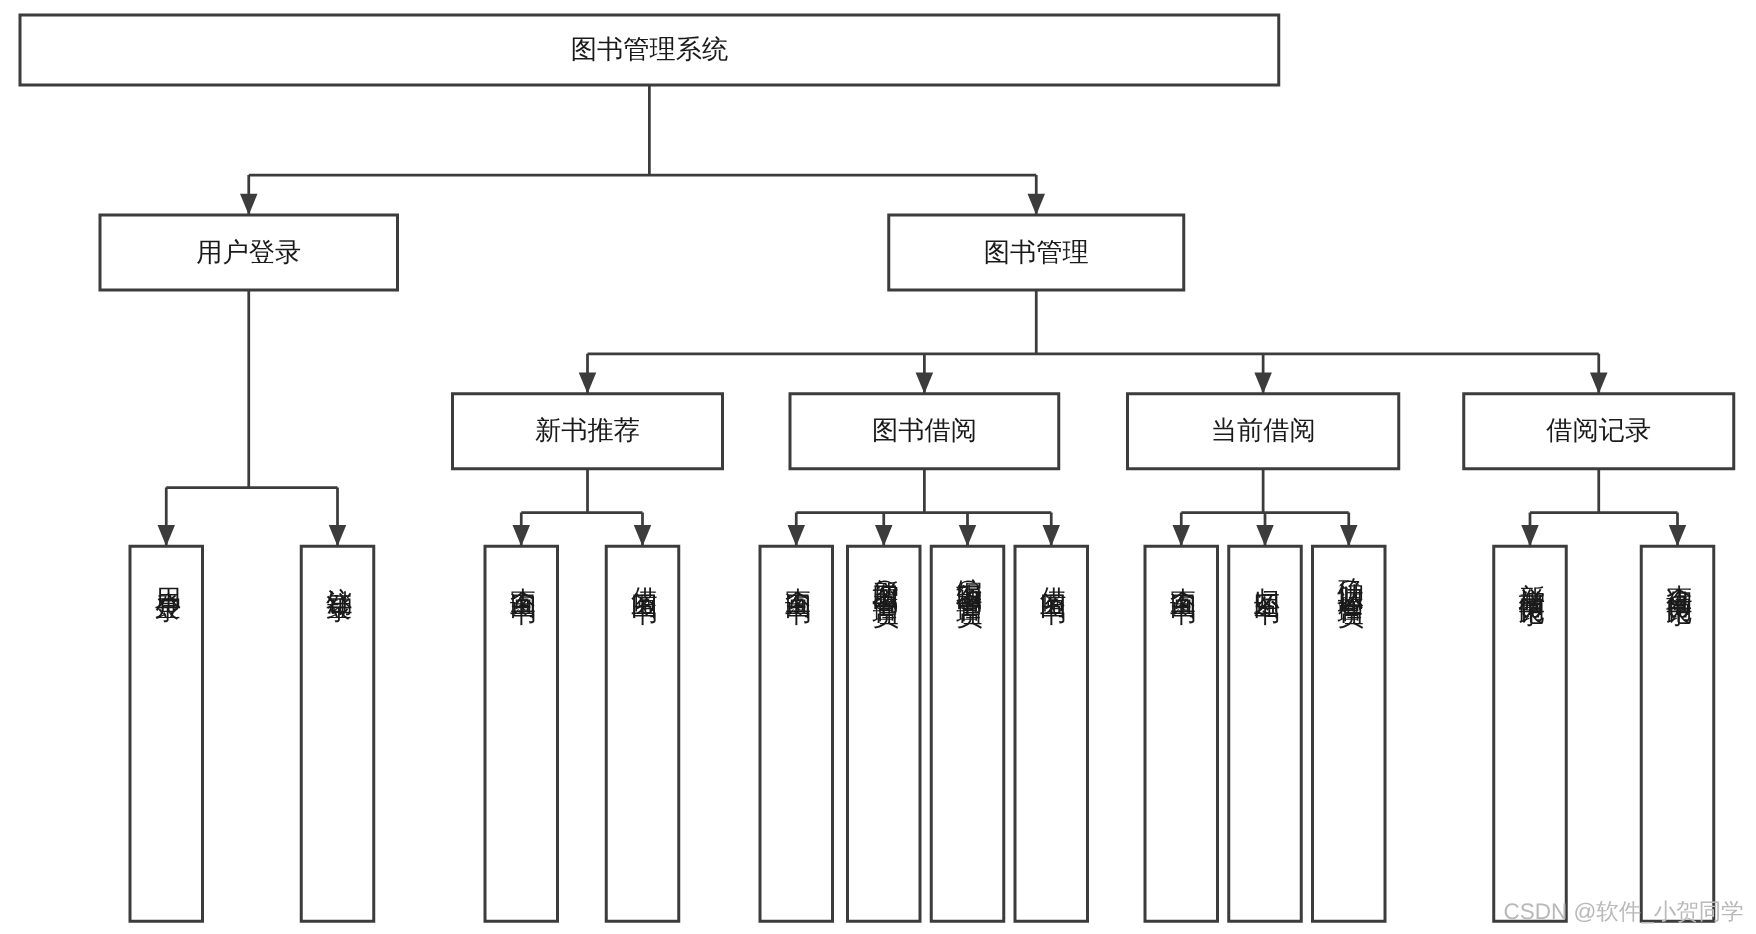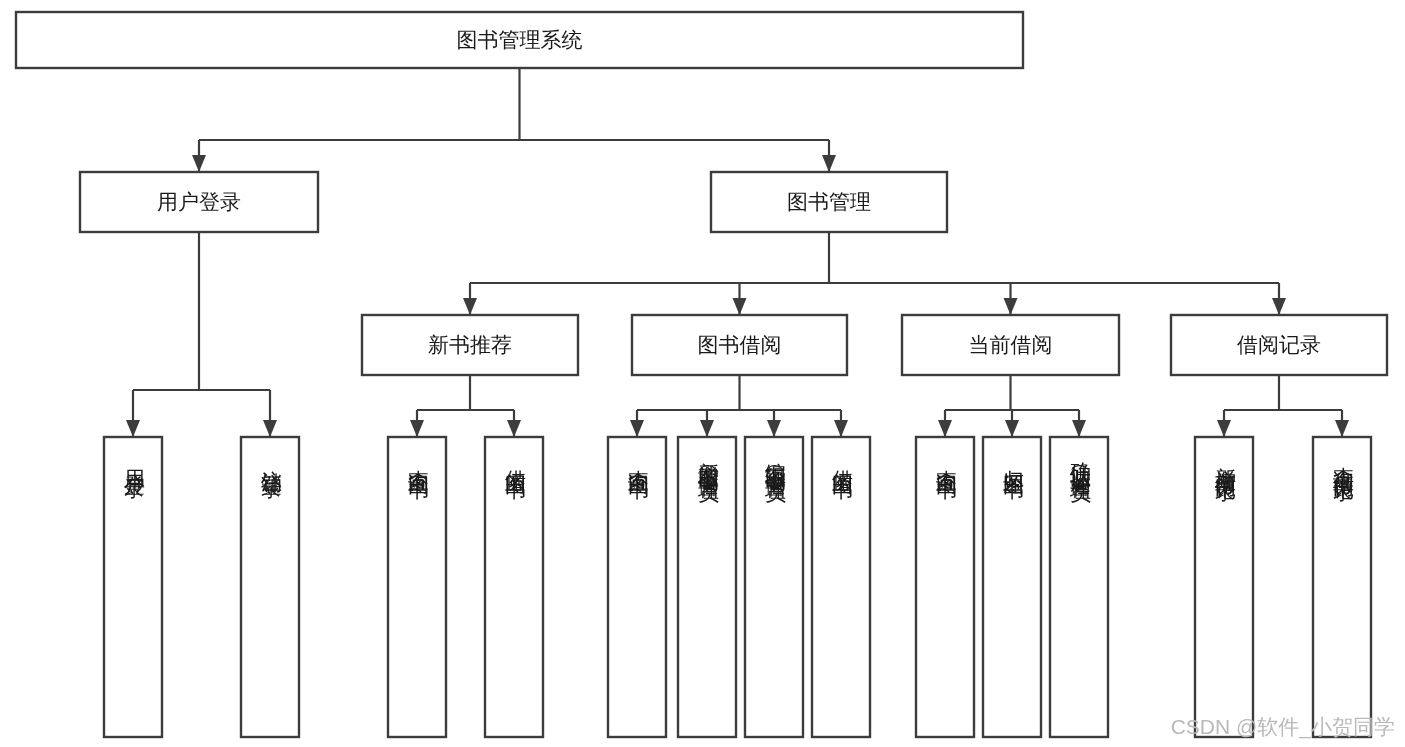--- a/index.html
+++ b/index.html
@@ -55,21 +55,21 @@
     text-anchor: middle;
     dominant-baseline: middle;
     writing-mode: vertical-rl;
     letter-spacing: 3px;
   }
   .watermark-text {
     position: absolute;
     right: 10px;
     bottom: 6px;
     font-family: "Liberation Sans", "DejaVu Sans", sans-serif;
-    font-size: 21px;
+    font-size: 18px;
     color: #b9b9b9;
     white-space: nowrap;
     user-select: none;
   }
 </style>
 </head>
 <body>
 
 <div id="diagram-root">
   <svg id="flow-svg" viewBox="0 0 1405 747">

